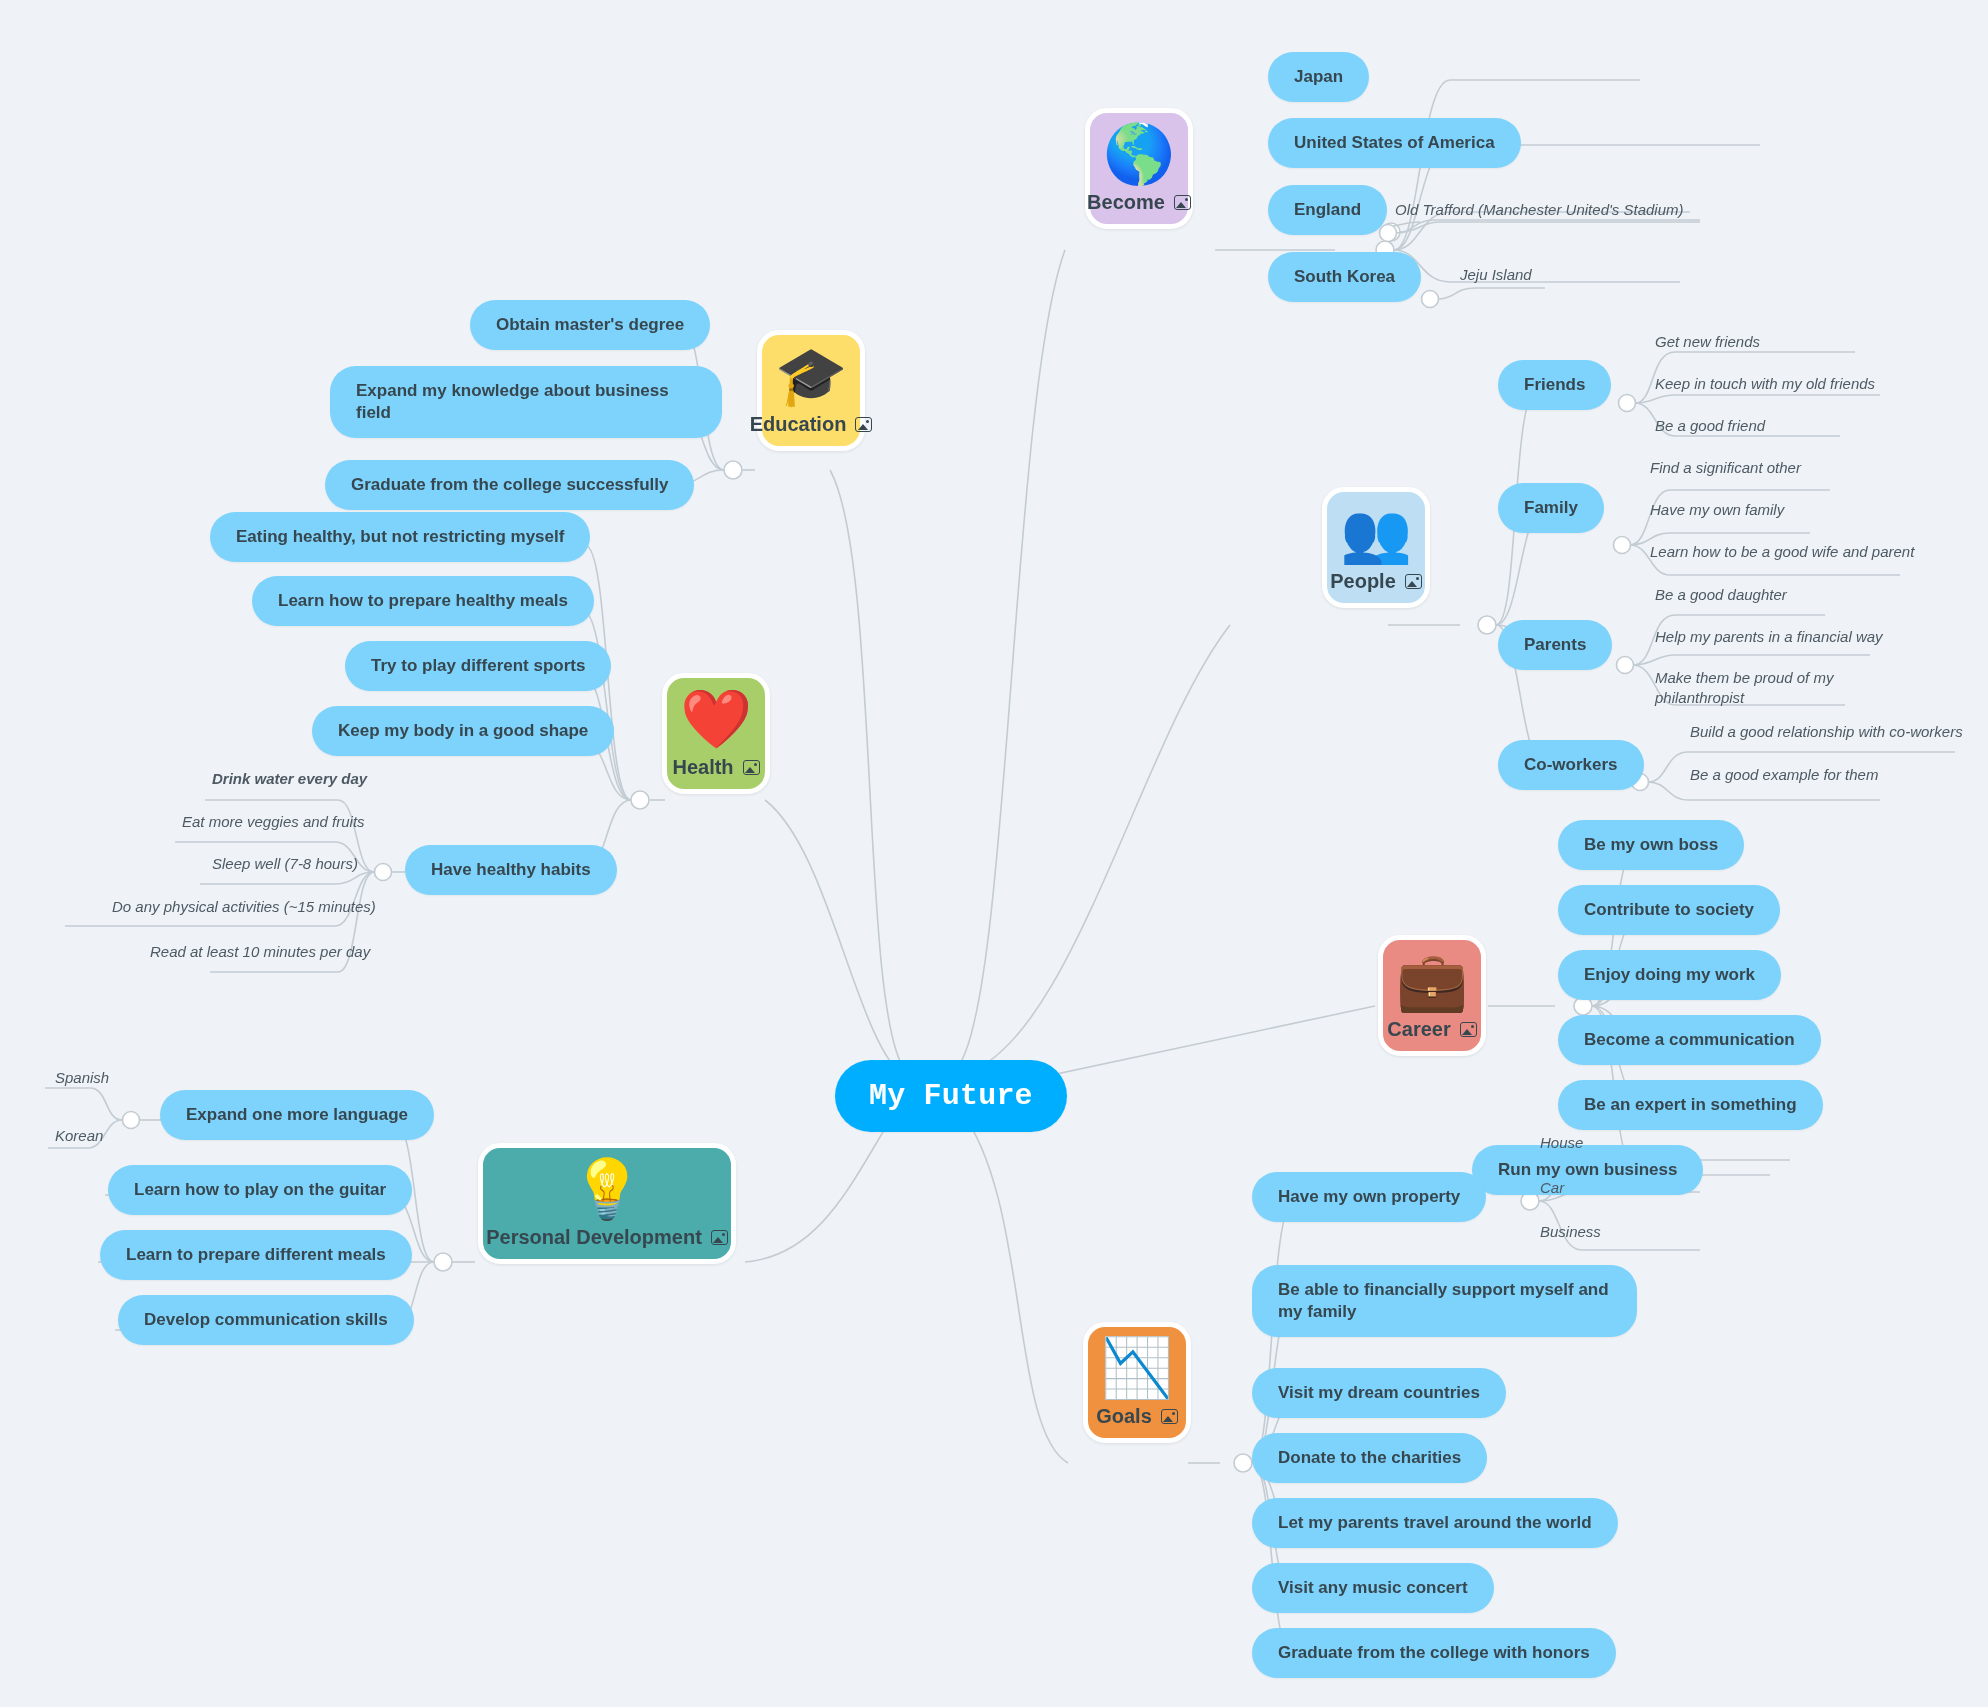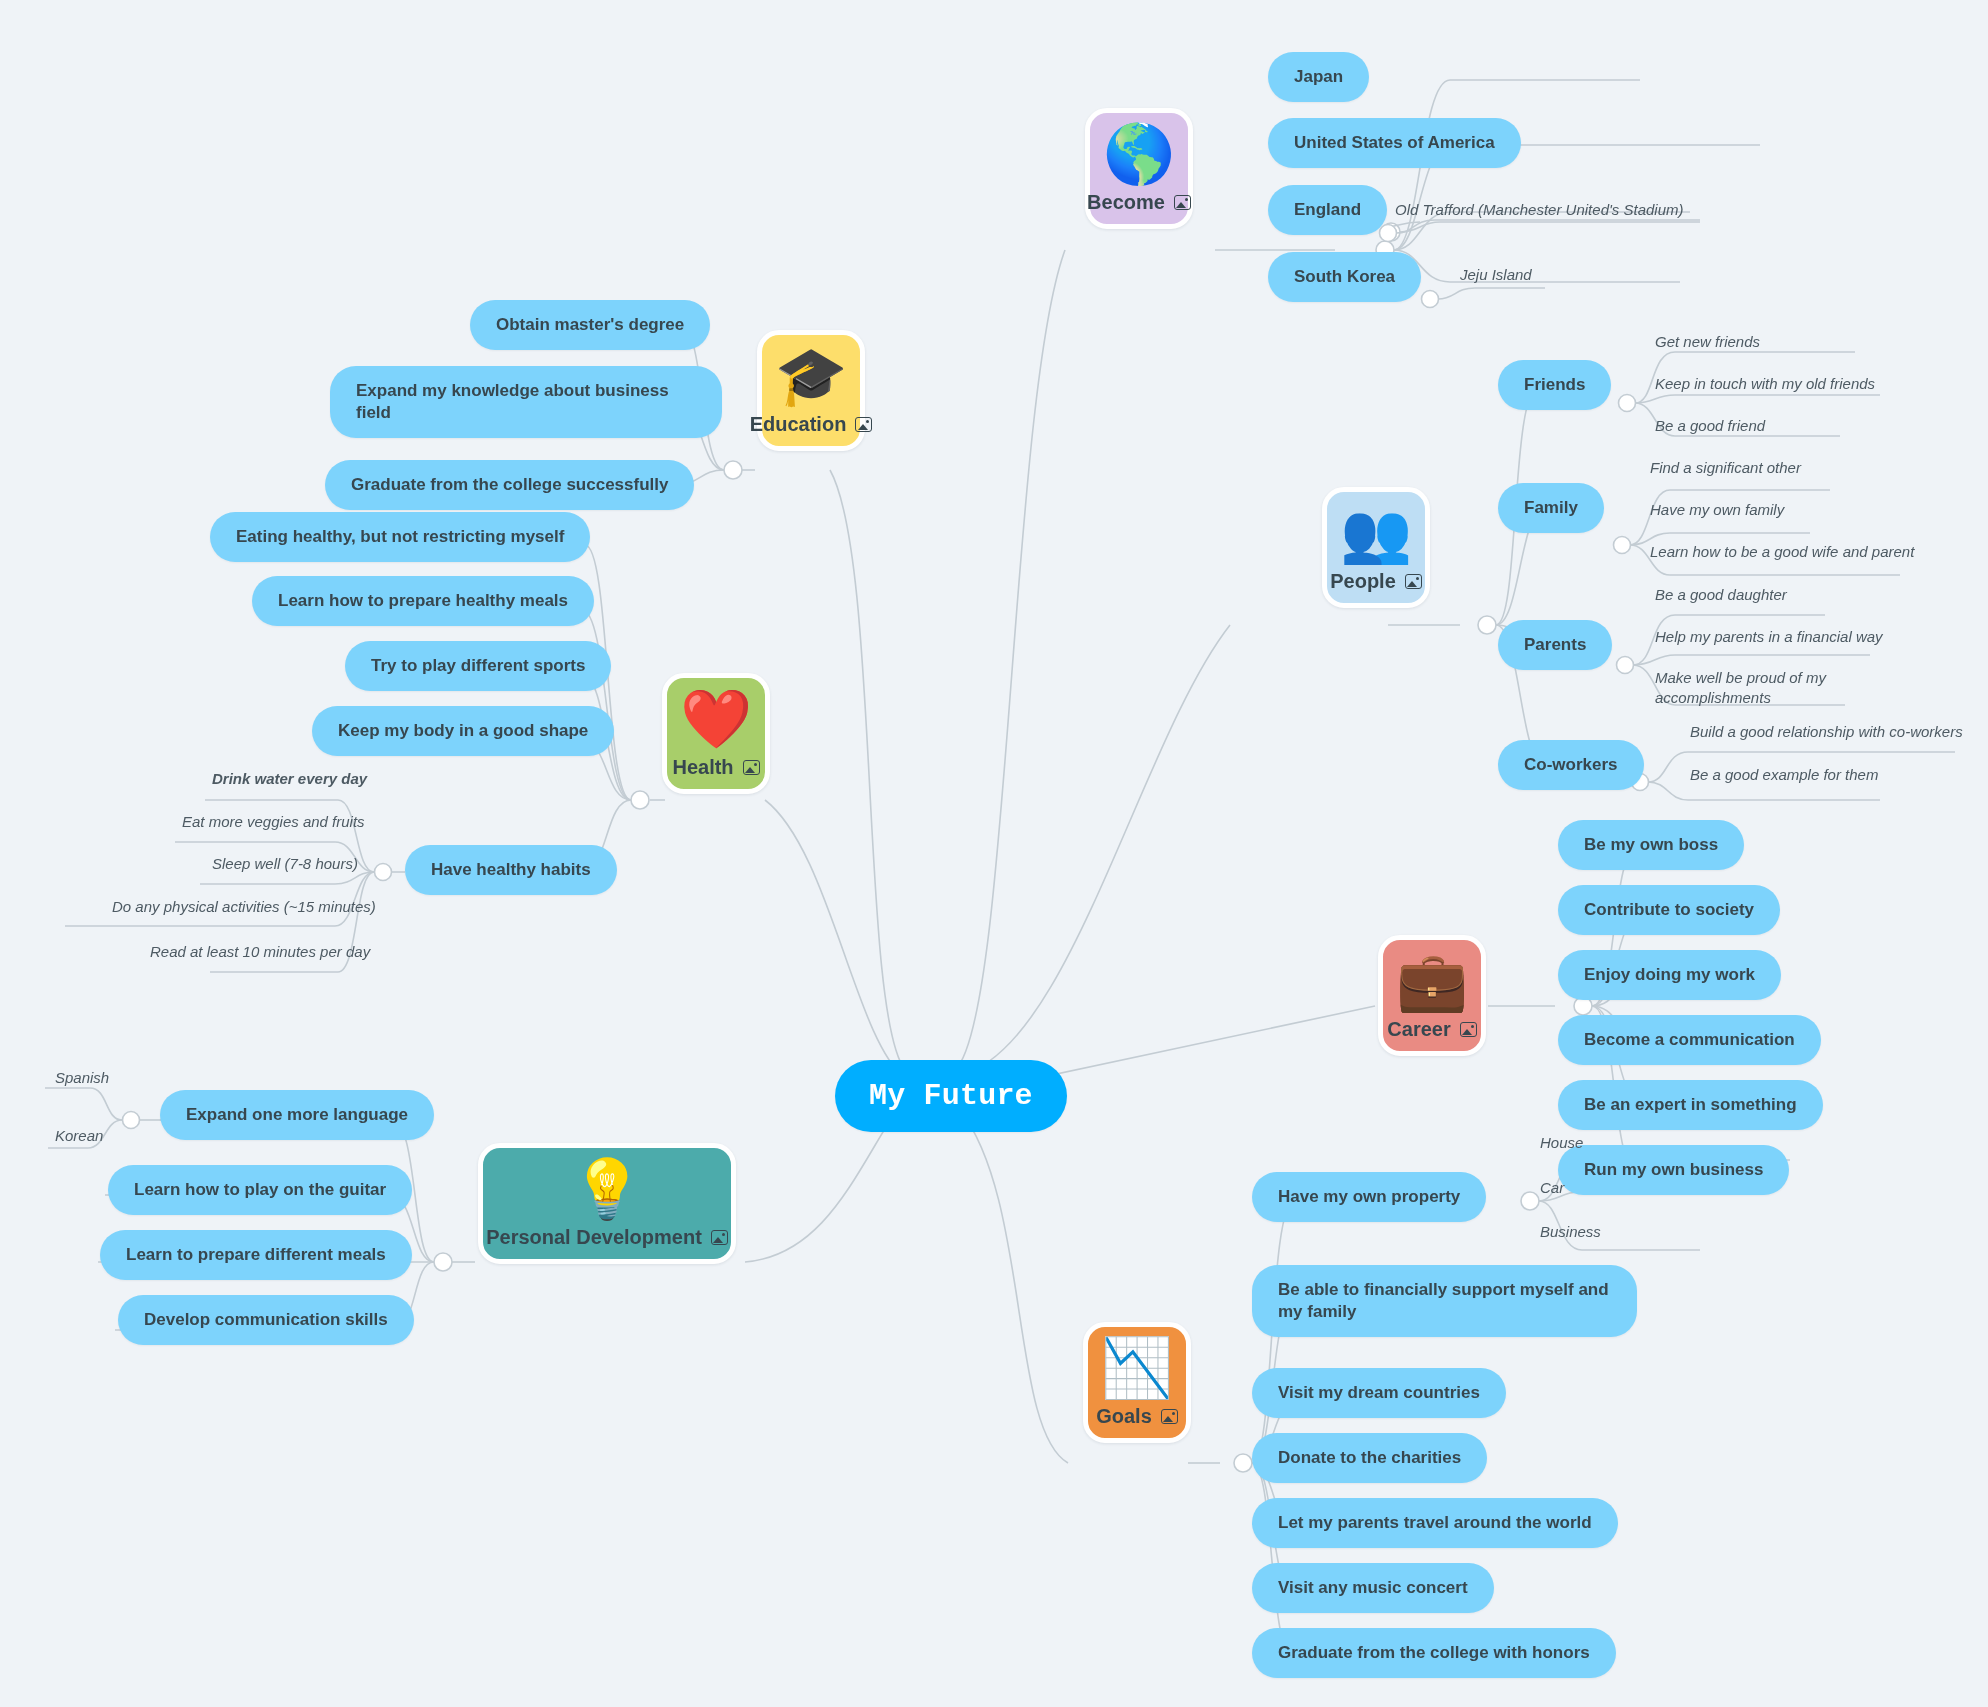--- a/index.html
+++ b/index.html
@@ -259,21 +259,21 @@
   <div class="node leaf" style="left:1650px; top:542px;">
     <span>Learn how to be a good wife and parent</span></div>
 
   <div class="node pill" style="left:1498px; top:620px;">
     <span>Parents</span></div>
   <div class="node leaf" style="left:1655px; top:585px;">
     <span>Be a good daughter</span></div>
   <div class="node leaf" style="left:1655px; top:627px;">
     <span>Help my parents in a financial way</span></div>
   <div class="node leaf wrap" style="left:1655px; top:668px; width:195px;">
-    <span>Make well be proud of my accomplishments</span></div>
+    <span>Make them be proud of my philanthropist</span></div>
 
   <div class="node pill" style="left:1498px; top:740px;">
     <span>Co-workers</span></div>
   <div class="node leaf" style="left:1690px; top:722px;">
     <span>Build a good relationship with co-workers</span></div>
   <div class="node leaf" style="left:1690px; top:765px;">
     <span>Be a good example for them</span></div>
 
   <div class="node tile" style="left:1378px; top:935px; background:#e98b83;">
     <span class="glyph">💼</span>
@@ -285,21 +285,21 @@
   <div class="node pill" style="left:1558px; top:820px;">
     <span>Be my own boss</span></div>
   <div class="node pill" style="left:1558px; top:885px;text-align:center;">
     <span>Contribute to society</span></div>
   <div class="node pill" style="left:1558px; top:950px;">
     <span>Enjoy doing my work</span></div>
   <div class="node pill" style="left:1558px; top:1015px;">
     <span>Become a communication</span></div>
   <div class="node pill" style="left:1558px; top:1080px;">
     <span>Be an expert in something</span></div>
-  <div class="node pill" style="left:1558px; top:1145px;">
+  <div class="node pill" style="left:1472px; top:1145px;">
     <span>Run my own business</span></div>
 
   <div class="node tile" style="left:1083px; top:1322px; background:#f0913f;">
     <span class="glyph">📉</span>
     <span class="tlabel">
       <span>Goals</span>
       <i class="imgicon"></i>
     </span>
   </div>
   <div class="node pill" style="left:1252px; top:1172px;">

